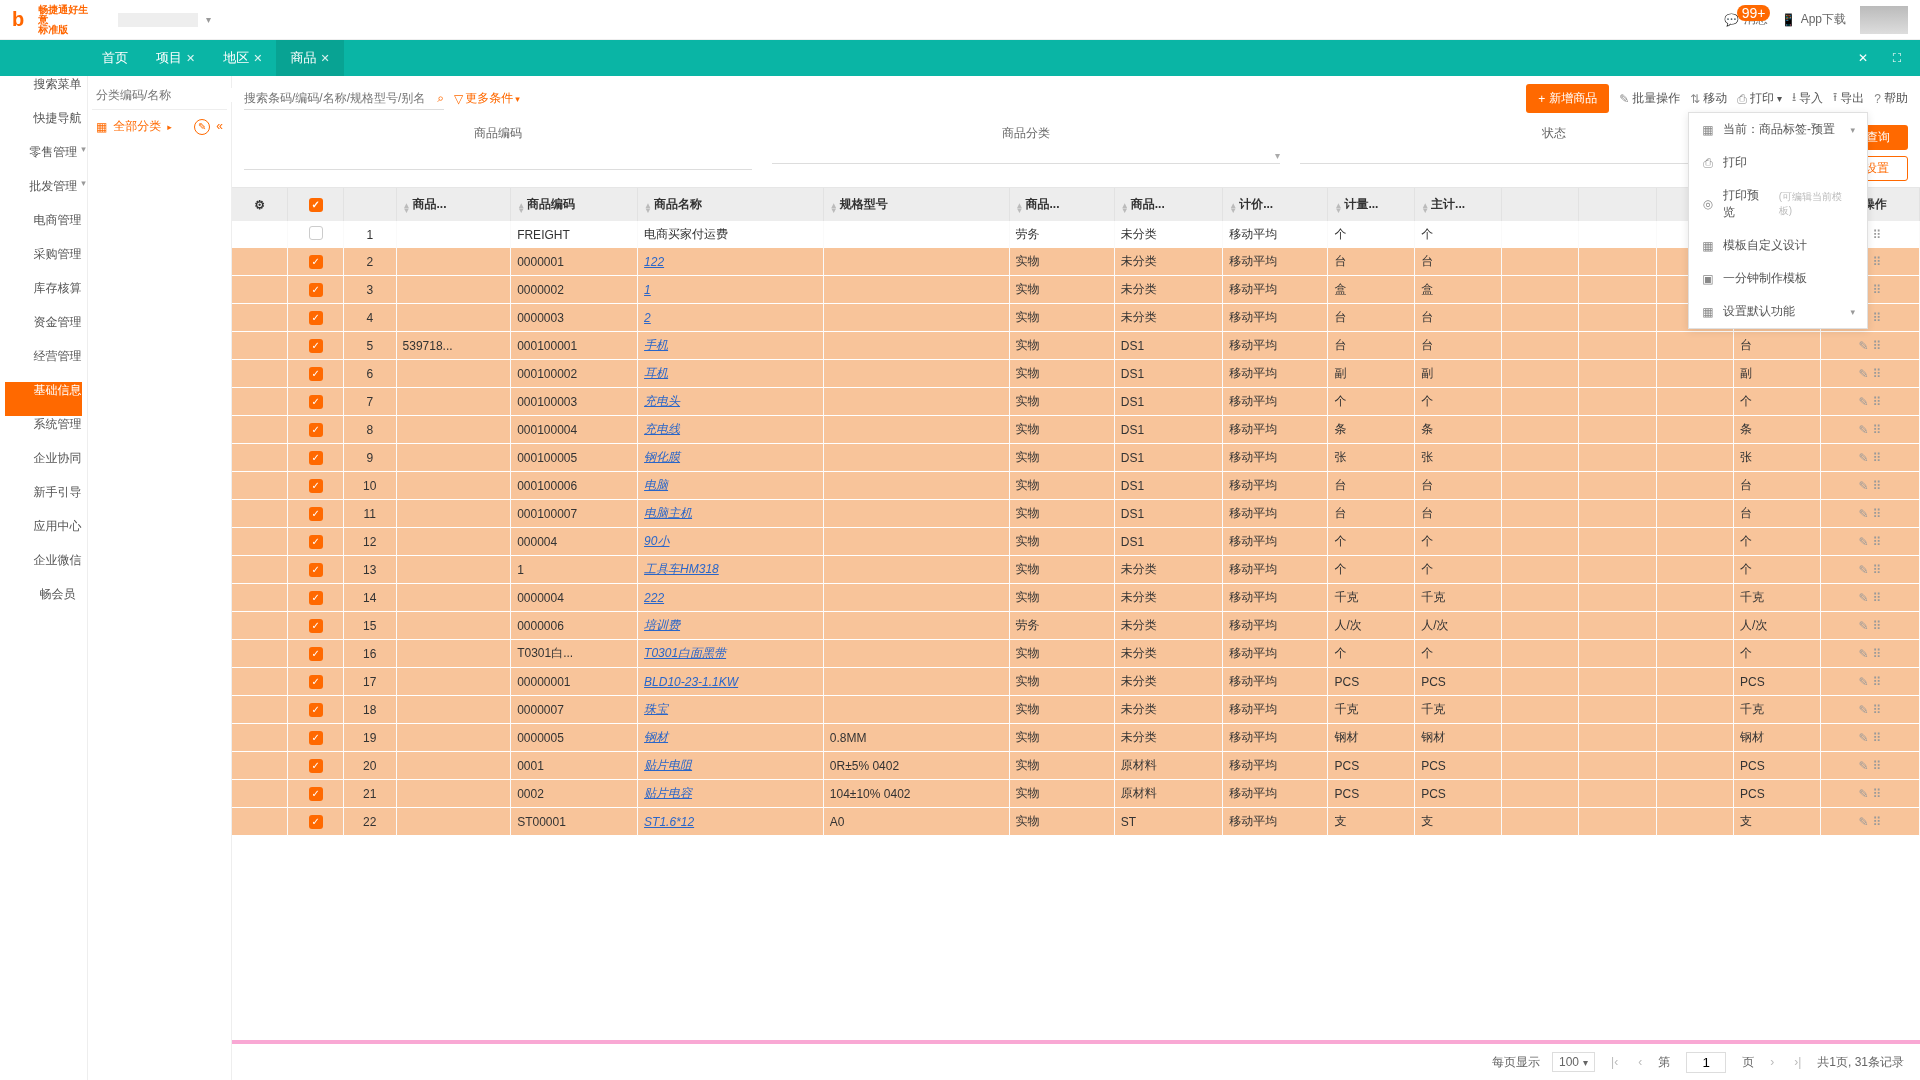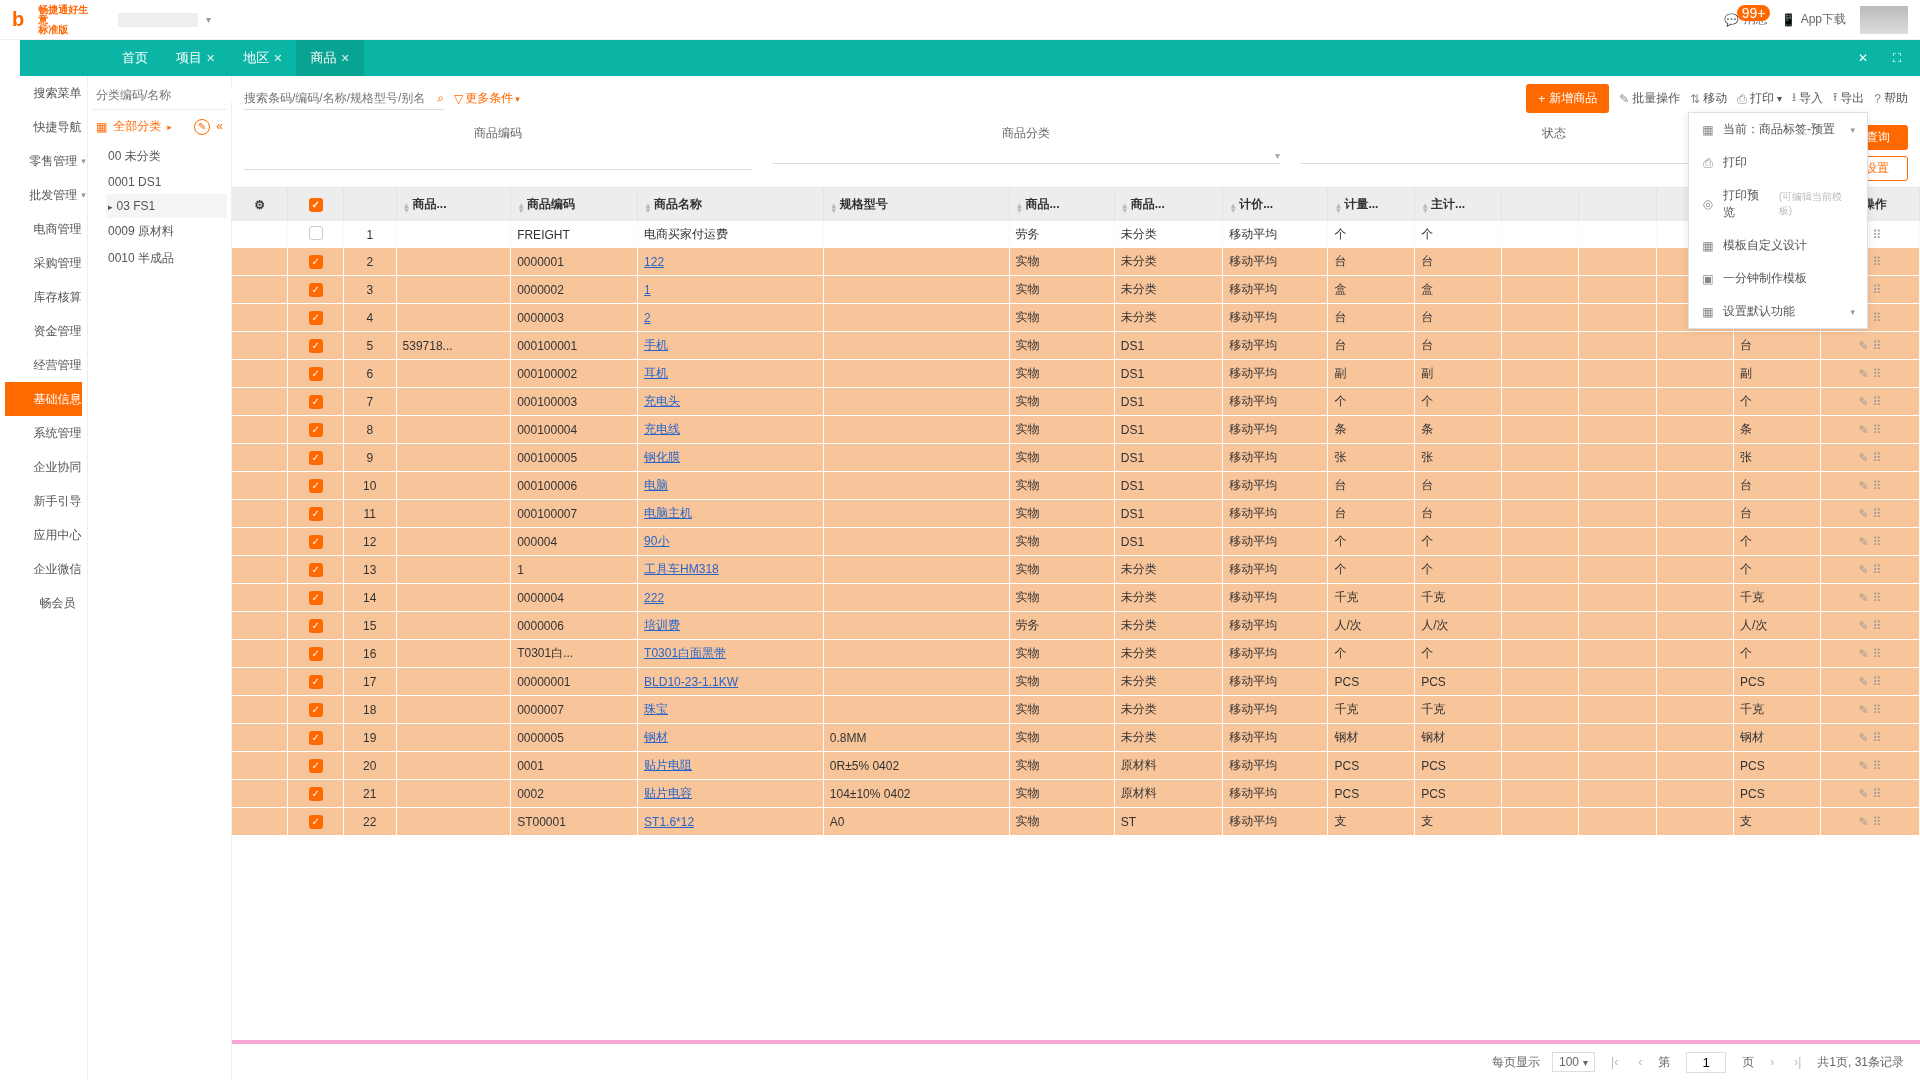--- a/index.html
+++ b/index.html
@@ -10,31 +10,31 @@
 .logo-box { width: 80px; height: 32px; background: #fff; display: flex; align-items: center; justify-content: center; color: #ff6600; font-weight: bold; font-size: 10px; }
 .logo-sym { color: #ff6600; font-size: 20px; font-weight: bold; }
 .sub-tag { font-size: 10px; color: #ff6600; }
 .topbar-company { display: flex; align-items: center; gap: 8px; margin-left: 20px; color: #999; }
 .chev { font-size: 10px; }
 .topbar-right { display: flex; align-items: center; gap: 14px; color: #666; position: relative; }
 .topbar-item { display: flex; align-items: center; gap: 4px; cursor: pointer; }
 .badge { position: absolute; top: -6px; left: 12px; background: #ff6900; color: #fff; border-radius: 8px; padding: 0 5px; font-size: 14px; }
 .user-avatar { width: 48px; height: 28px; background: linear-gradient(#bbb,#ddd); }
 
-.tabstrip { height: 36px; background: #0ab5a5; display: flex; align-items: center; color: #fff; position: relative; margin-left: 20px; }
+.tabstrip { height: 36px; background: #0ab5a5; display: flex; align-items: center; color: #fff; position: relative; }
 .tabstrip-gap { width: 88px; }
 .tab { padding: 0 14px; height: 36px; display: flex; align-items: center; gap: 4px; font-size: 13px; cursor: pointer; }
 .tab.active { background: #08a393; }
 .tab-x { font-size: 11px; opacity: .85; }
 .tabstrip-end { margin-left: auto; display: flex; align-items: center; gap: 12px; padding-right: 12px; }
 .ts-btn { width: 22px; height: 22px; display:flex;align-items:center;justify-content:center; cursor:pointer; }
 
 .layout { display: flex; height: calc(100vh - 76px); }
 .sidebar { width: 88px; background: #fff; border-right: 1px solid #eee; overflow-y: auto; }
-.side-item { height: 34px; display: flex; align-items: center; justify-content: center; gap: 4px; font-size: 12px; color: #555; cursor: pointer; padding-left: 28px; }
+.side-item { height: 34px; display: flex; align-items: flex-start; justify-content: center; gap: 4px; font-size: 12px; color: #555; cursor: pointer; padding-left: 28px; }
 .side-item.active { background: #ff6900; color: #fff; border-radius: 0; margin: 0 5px; }
 .side-item .caret { font-size: 9px; color: #999; }
 
 .catcol { width: 144px; border-right: 1px solid #eee; padding: 8px 4px; position: relative; }
 .cat-search { display:flex; align-items:center; border-bottom:1px solid #eee; padding:2px 4px 6px; }
 .cat-search input { border:none; outline:none; flex:1; font-size:12px; color:#666; }
 .cat-s-icon { color:#ff6900; font-size:14px; }
 .cat-hdr { display:flex; align-items:center; gap:6px; padding:8px 4px; color:#ff6900; font-size:12px; }
 .cat-hdr-icons { margin-left:auto; display:flex; gap:6px; color:#ff6900; }
 .cat-list { padding-left: 14px; }
@@ -70,21 +70,21 @@
 .dd-hint { color:#bbb; font-size:10px; }
 .dd-chev { margin-left:auto; color:#999; font-size:9px; }
 
 .tablewrap { flex:1; overflow:auto; border-top:1px solid #e6e6e6; }
 table { border-collapse:collapse; width:100%; table-layout:fixed; }
 th { background:#ededed; color:#333; font-weight:600; font-size:12px; text-align:left; padding:8px 6px; border-right:1px solid #e2e2e2; position:sticky; top:0; white-space:nowrap; overflow:hidden; text-overflow:ellipsis;}
 td { padding:5px 6px; font-size:12px; color:#333; border-right:1px solid rgba(0,0,0,0.02); white-space:nowrap; overflow:hidden; text-overflow:ellipsis;}
 tbody tr.sel { background:#f8c49a; }
 tbody tr.sel td { border-bottom:1px solid rgba(255,255,255,.35);}
 tbody tr:not(.sel) { background:#fff; }
-.link { color:#2a66c9; text-decoration:underline; cursor:pointer; }
+.link { color:#2a66c9; text-decoration:underline; cursor:pointer;font-style:italic; }
 .chk { width:14px; height:14px; border-radius:3px; display:inline-flex; align-items:center; justify-content:center; font-size:10px; }
 .chk.on { background:#ff6900; color:#fff; }
 .chk.off { border:1px solid #ccc; background:#fff; }
 .sort-ic { color:#bbb; font-size:8px; margin-right:2px; display:inline-flex; flex-direction:column; line-height:5px;}
 .op-ic { color:#999; font-size:12px; margin:0 2px; cursor:pointer; }
 
 .pager { height:40px; border-top:4px solid #f9a8d4; display:flex; align-items:center; justify-content:flex-end; gap:12px; padding:0 16px; color:#666; }
 .pg-sel { border:1px solid #ddd; padding:2px 6px; display:flex; align-items:center; gap:4px;}
 .pg-btn { color:#bbb; cursor:pointer; padding:0 4px; }
 .pg-input { width:40px; border:1px solid #ddd; text-align:center; padding:2px; margin:0 4px;}
@@ -214,27 +214,20 @@
     </div>
     <div class="cat-hdr">
       <span>▦</span>
       <span>全部分类</span>
       <span style="font-size:9px;">▸</span>
       <span class="cat-hdr-icons">
         <span style="border:1px solid #ff6900;border-radius:50%;width:16px;height:16px;display:inline-flex;align-items:center;justify-content:center;font-size:10px;">✎</span>
         <span>«</span>
       </span>
     </div>
-    <div class="cat-list" id="cat-mount">
-        <div class="cat-li"><span>00 未分类</span></div>
-        <div class="cat-li"><span>0001 DS1</span></div>
-        <div class="cat-li sel"><span class="tri">▸</span><span>03 FS1</span></div>
-        <div class="cat-li"><span>0009 原材料</span></div>
-        <div class="cat-li"><span>0010 半成品</span></div>
-      </div>
   </div>
 
   <div class="main">
 
     <div class="toolbar">
       <div class="tool-search">
         <input placeholder="搜索条码/编码/名称/规格型号/别名" style="">
         <span class="tool-s-icon">⌕</span>
       </div>
       <div class="more-cond">

